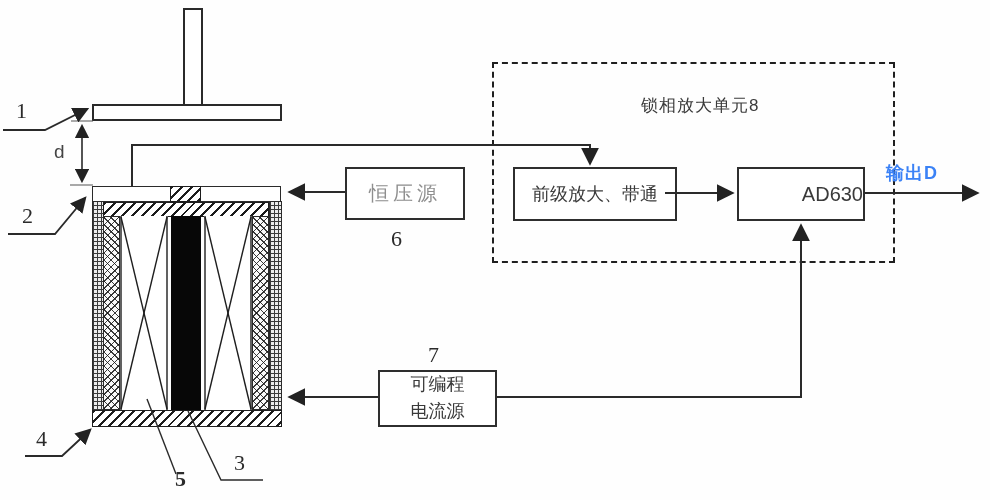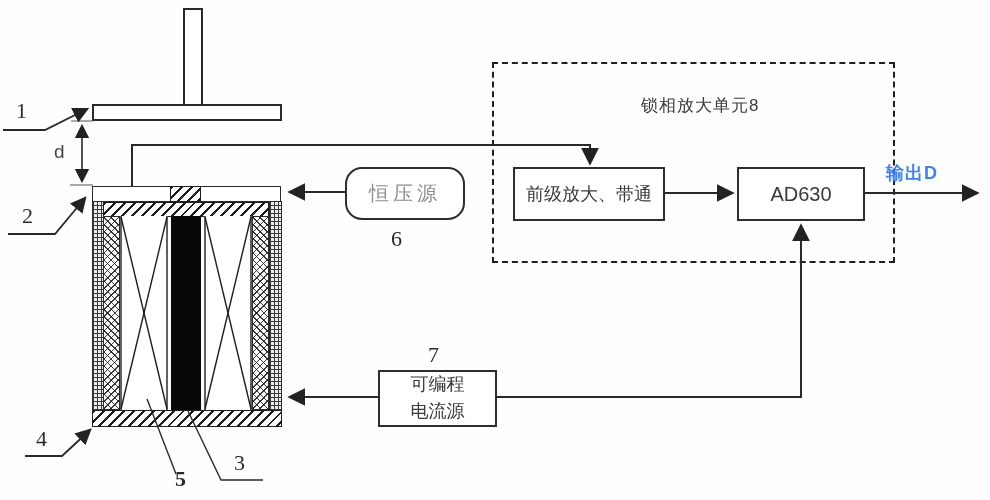--- a/index.html
+++ b/index.html
@@ -56,37 +56,37 @@
   <div class="gridwall layer" style="left:92px;top:201px;width:12px;height:210px;"></div>
   <div class="gridwall layer" style="left:269px;top:201px;width:13px;height:210px;"></div>
   <div class="hatch layer" style="left:103px;top:202px;width:166px;height:15px;"></div>
   <div class="xhatch layer" style="left:103px;top:216px;width:17px;height:194px;"></div>
   <div class="xhatch layer" style="left:252px;top:216px;width:17px;height:194px;"></div>
   <div class="coil layer" style="left:120px;top:216px;width:48px;height:194px;"></div>
   <div class="coil layer" style="left:204px;top:216px;width:48px;height:194px;"></div>
   <div class="blackcol layer" style="left:171px;top:216px;width:30px;height:195px;"></div>
   <div class="hatch layer" style="left:92px;top:410px;width:190px;height:17px;"></div>
 
-  <div class="block" style="left:345px;top:167px;width:120px;height:53px;border-radius:17px;">
+  <div class="block" style="left:345px;top:167px;width:120px;height:53px;">
     <span class="ln faded">恒压源</span>
   </div>
 
   <div class="block" style="left:378px;top:370px;width:119px;height:57px;font-family:Liberation Mono, monospace;">
     <span class="ln cn">可编程</span>
     <span class="ln cn">电流源</span>
   </div>
 
   <div class="dashed-box" style="left:492px;top:62px;width:403px;height:201px;"></div>
   <div class="abs txt title" style="left:641px;top:94px;">锁相放大单元8</div>
 
-  <div class="block" style="left:513px;top:167px;width:152px;height:54px;">
+  <div class="block" style="left:513px;top:167px;width:164px;height:54px;">
     <span class="ln cn">前级放大、带通</span>
   </div>
 
-  <div class="block" style="left:737px;top:167px;width:128px;height:54px;">
+  <div class="block" style="left:737px;top:167px;width:128px;height:54px;align-items:flex-end;">
     <span class="ln" style="font-size:20px;color:#3a3a3a;">AD630</span>
   </div>
 
   <div class="abs txt outlab" style="left:886px;top:161px;">输出D</div>
 
   <div class="abs txt digit" style="left:16px;top:98px;">1</div>
   <div class="abs txt dlabel" style="left:54px;top:141px;">d</div>
   <div class="abs txt digit" style="left:22px;top:203px;">2</div>
   <div class="abs txt digit" style="left:36px;top:426px;">4</div>
   <div class="abs txt digit" style="left:175px;top:466px;font-weight:bold;">5</div>

